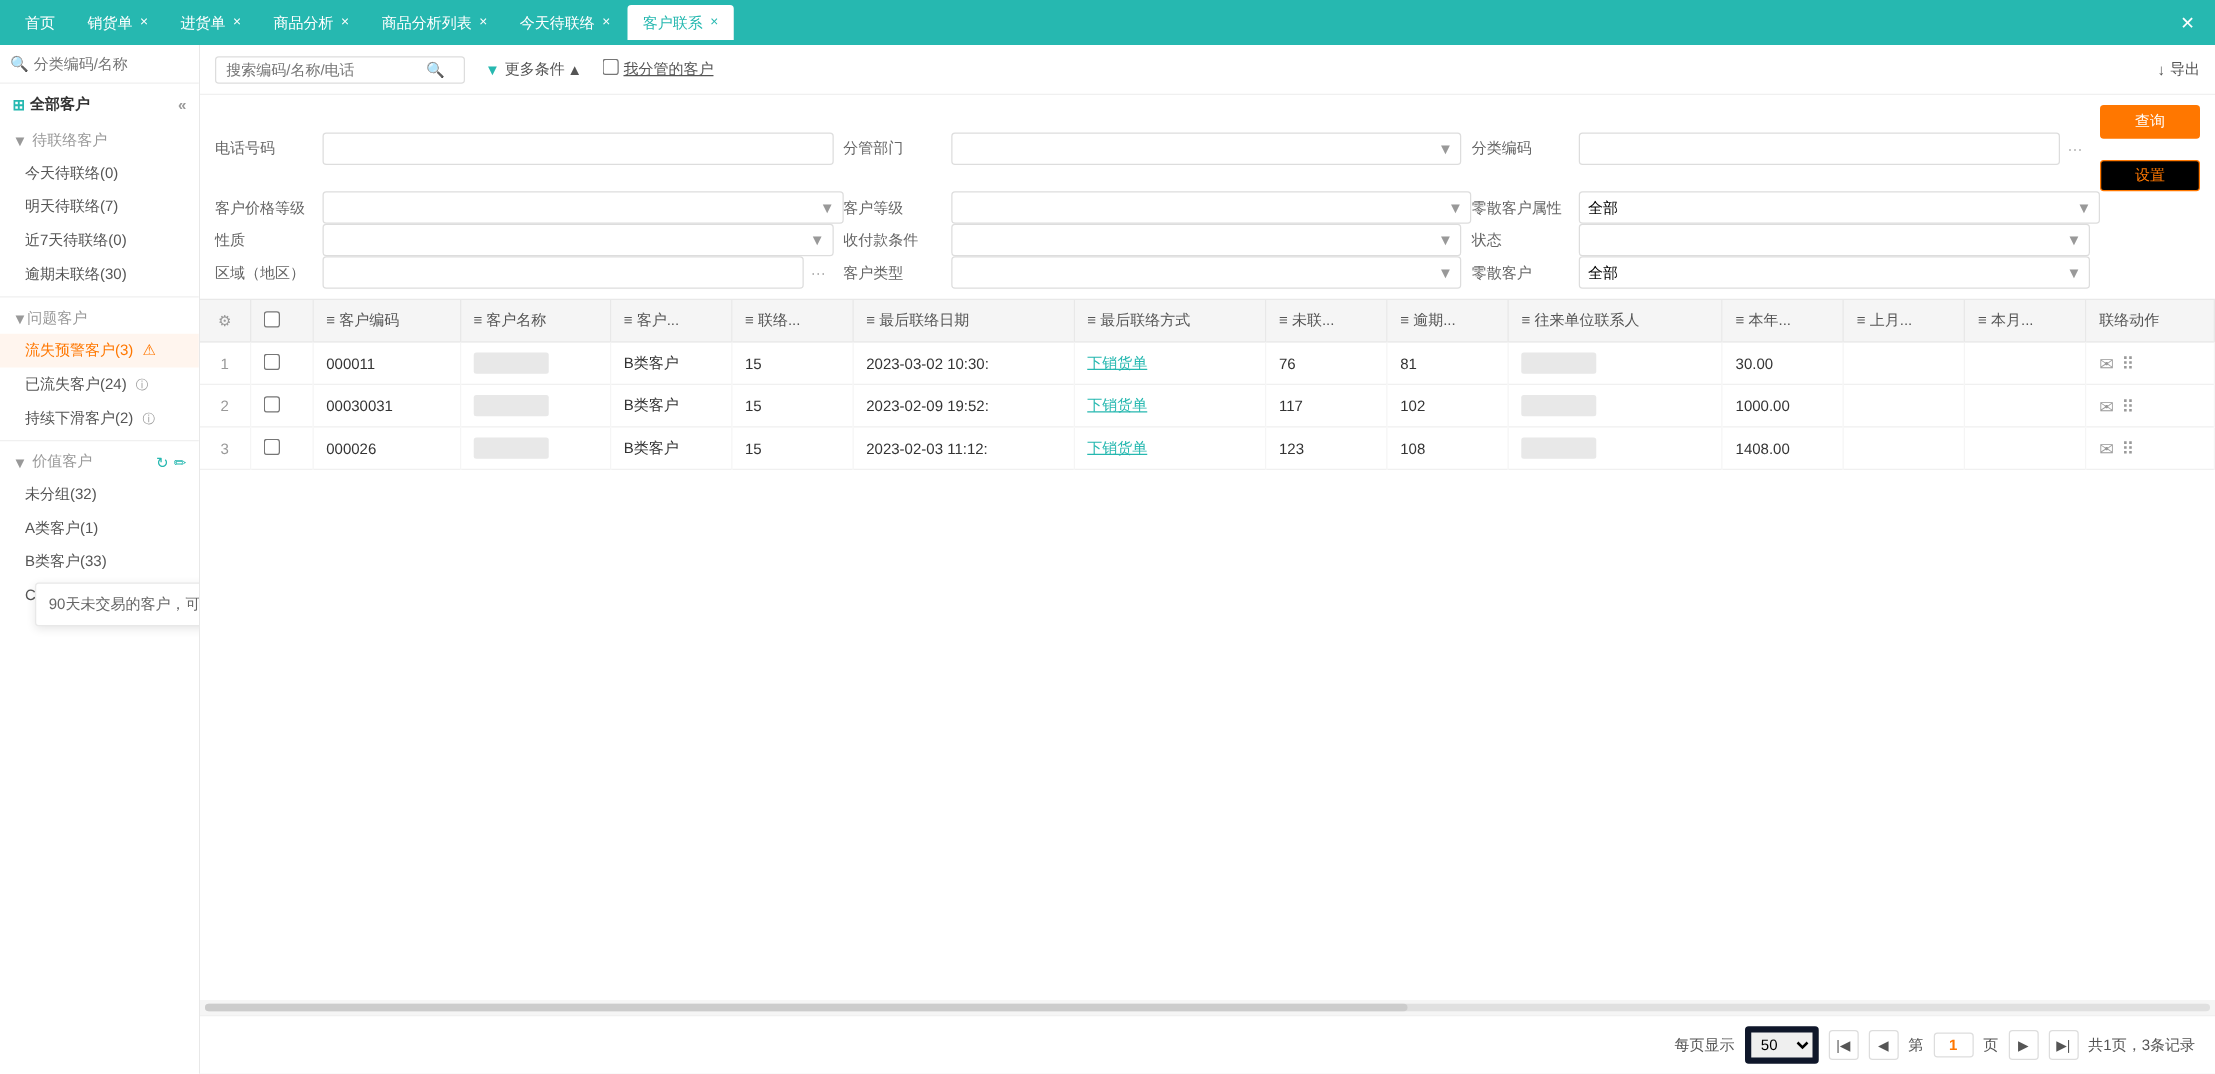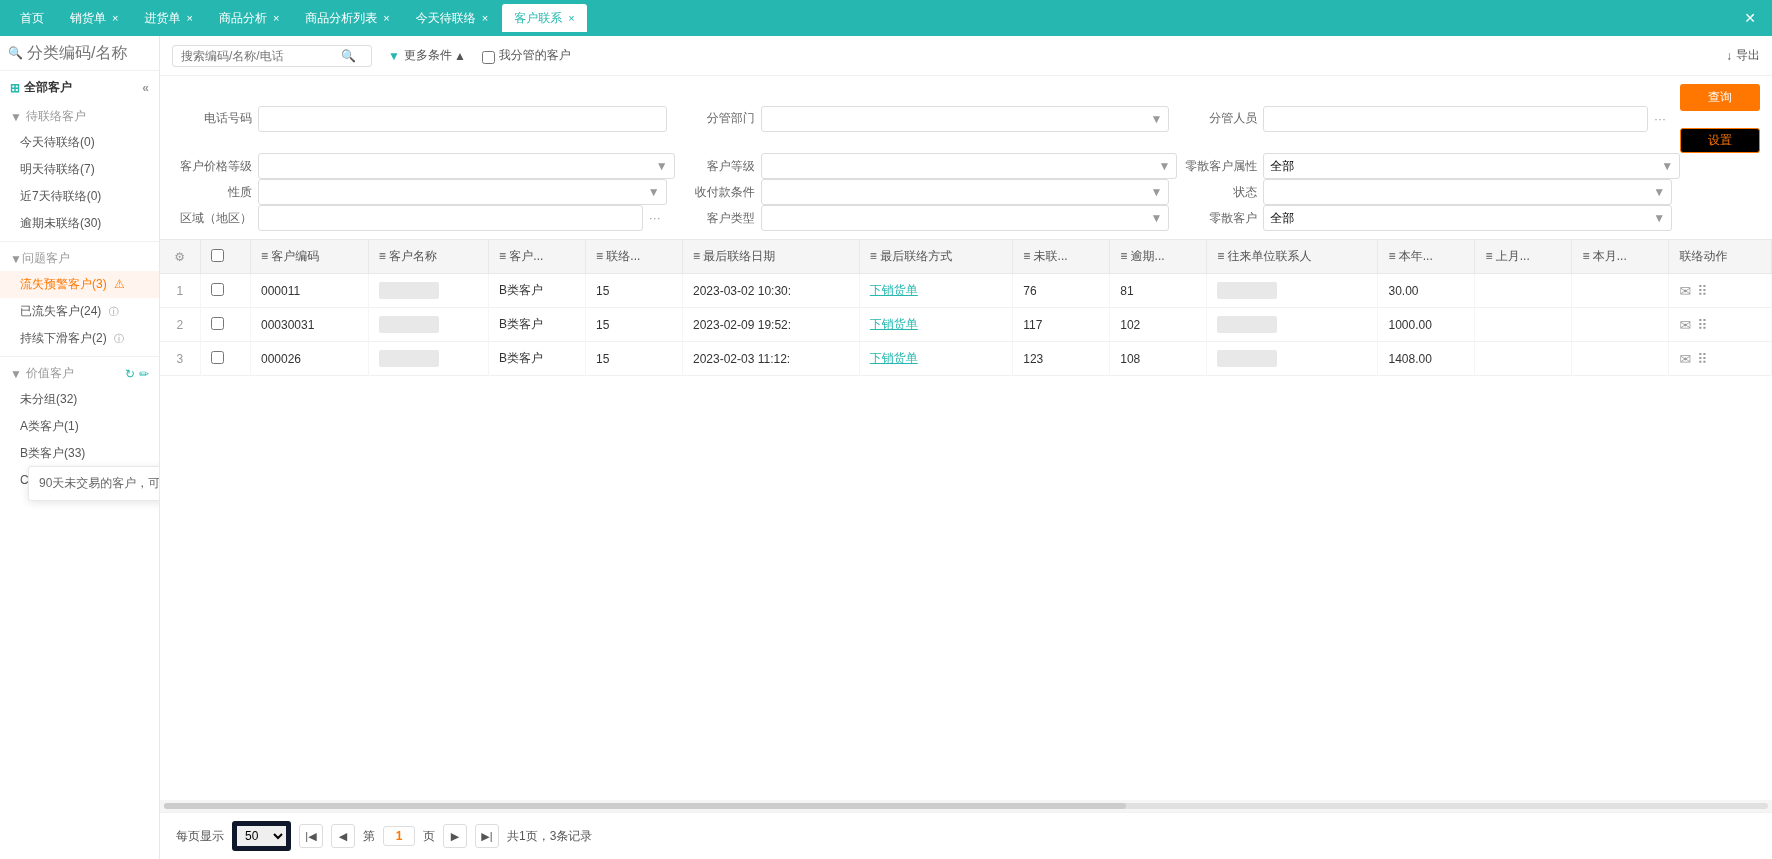--- a/index.html
+++ b/index.html
@@ -59,21 +59,21 @@
     .sidebar-search {
       display: flex;
       align-items: center;
       padding: 8px;
       border-bottom: 1px solid #f0f0f0;
     }
     .sidebar-search input {
       border: none;
       outline: none;
       flex: 1;
-      font-size: 16px;
+      font-size: 12px;
       color: #333;
     }
     .sidebar-search .search-icon {
       color: #ccc;
       margin-right: 4px;
     }
     .sidebar-header {
       display: flex;
       align-items: center;
       justify-content: space-between;
@@ -157,23 +157,24 @@
       display: flex;
       align-items: center;
       color: #555;
       cursor: pointer;
       padding: 3px 8px;
       border-radius: 3px;
     }
     .toolbar-filter .icon { color: #26b8b0; margin-right: 4px; }
     .toolbar-checkbox {
       display: flex;
-      align-items: flex-end;
+      align-items: flex-start;
       gap: 4px;
       color: #555;
+      text-decoration: underline;
     }
     .toolbar-export {
       margin-left: auto;
       display: flex;
       align-items: center;
       color: #555;
       cursor: pointer;
     }
     
     
@@ -183,21 +184,21 @@
       padding: 8px 12px;
     }
     .filter-field {
       display: flex;
       align-items: center;
       flex: 1;
     }
     .filter-label {
       color: #666;
       width: 80px;
-      text-align: right;
+      text-align: left;
       margin-right: 6px;
       white-space: nowrap;
       flex-shrink: 0;
     }
     .filter-input {
       flex: 1;
       border: 1px solid #ddd;
       border-radius: 3px;
       padding: 3px 6px;
       outline: none;
@@ -276,20 +277,21 @@
     .link-text { color: #26b8b0; cursor: pointer; text-decoration: underline; }
     .blurred { color: transparent; text-shadow: 0 0 6px rgba(0,0,0,0.4); background: #e8e8e8; border-radius: 2px; display: inline-block; min-width: 60px; }
     .action-icons { display: flex; gap: 6px; color: #999; }
     .action-icon { cursor: pointer; font-size: 14px; }
     .settings-icon { cursor: pointer; color: #999; }
     
     
     .pagination {
       display: flex;
       align-items: center;
+      justify-content: flex-end;
       padding: 8px 16px;
       background: #fff;
       border-top: 1px solid #f0f0f0;
       gap: 8px;
       color: #555;
     }
     .pagination select {
       border: 5px solid #0f172a;
       border-radius: 3px;
       padding: 2px 4px;
@@ -500,21 +502,21 @@
 
         <div class="filter-field">
           <span class="filter-label">分管部门</span>
           <div class="filter-select" style="flex:1;">
             <span></span>
             <span class="arrow">▼</span>
           </div>
         </div>
 
         <div class="filter-field">
-          <span class="filter-label">分管人员</span>
+          <span class="filter-label">分类编码</span>
           <input class="filter-input" type="text" style="flex: 1 1 0%;">
           <span class="filter-more">···</span>
         </div>
 
         <div class="filter-actions">
           <button class="btn-search">查询</button>
           <button class="btn-settings">设置</button>
         </div>
       </div>
 

